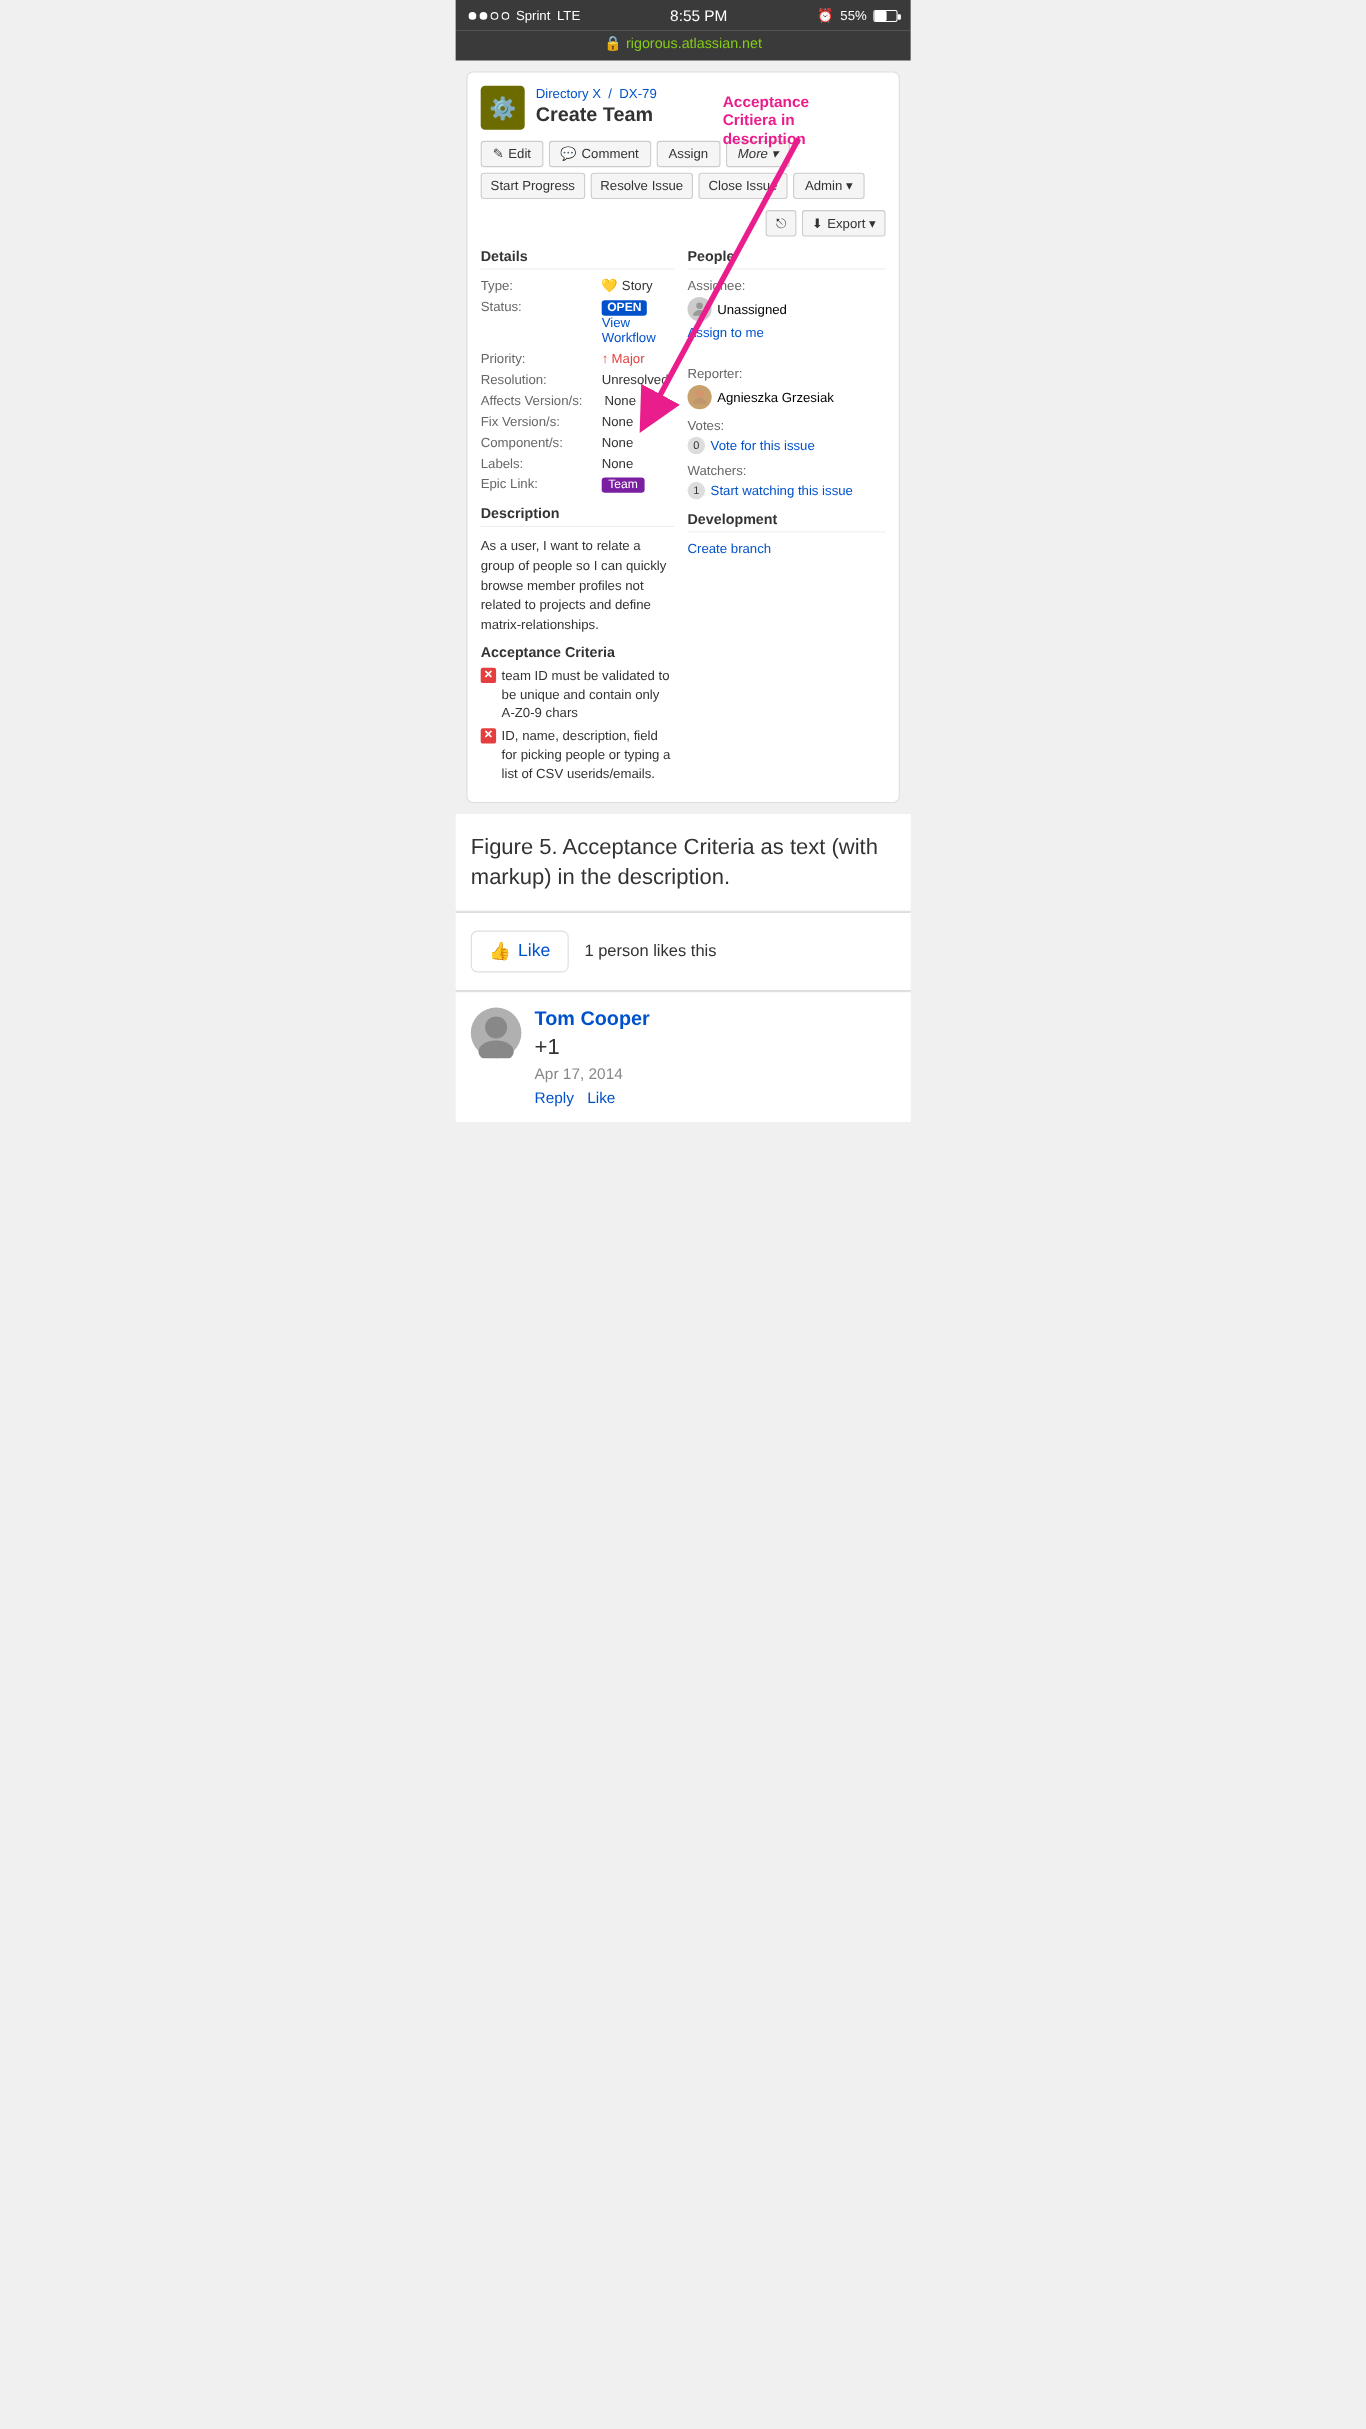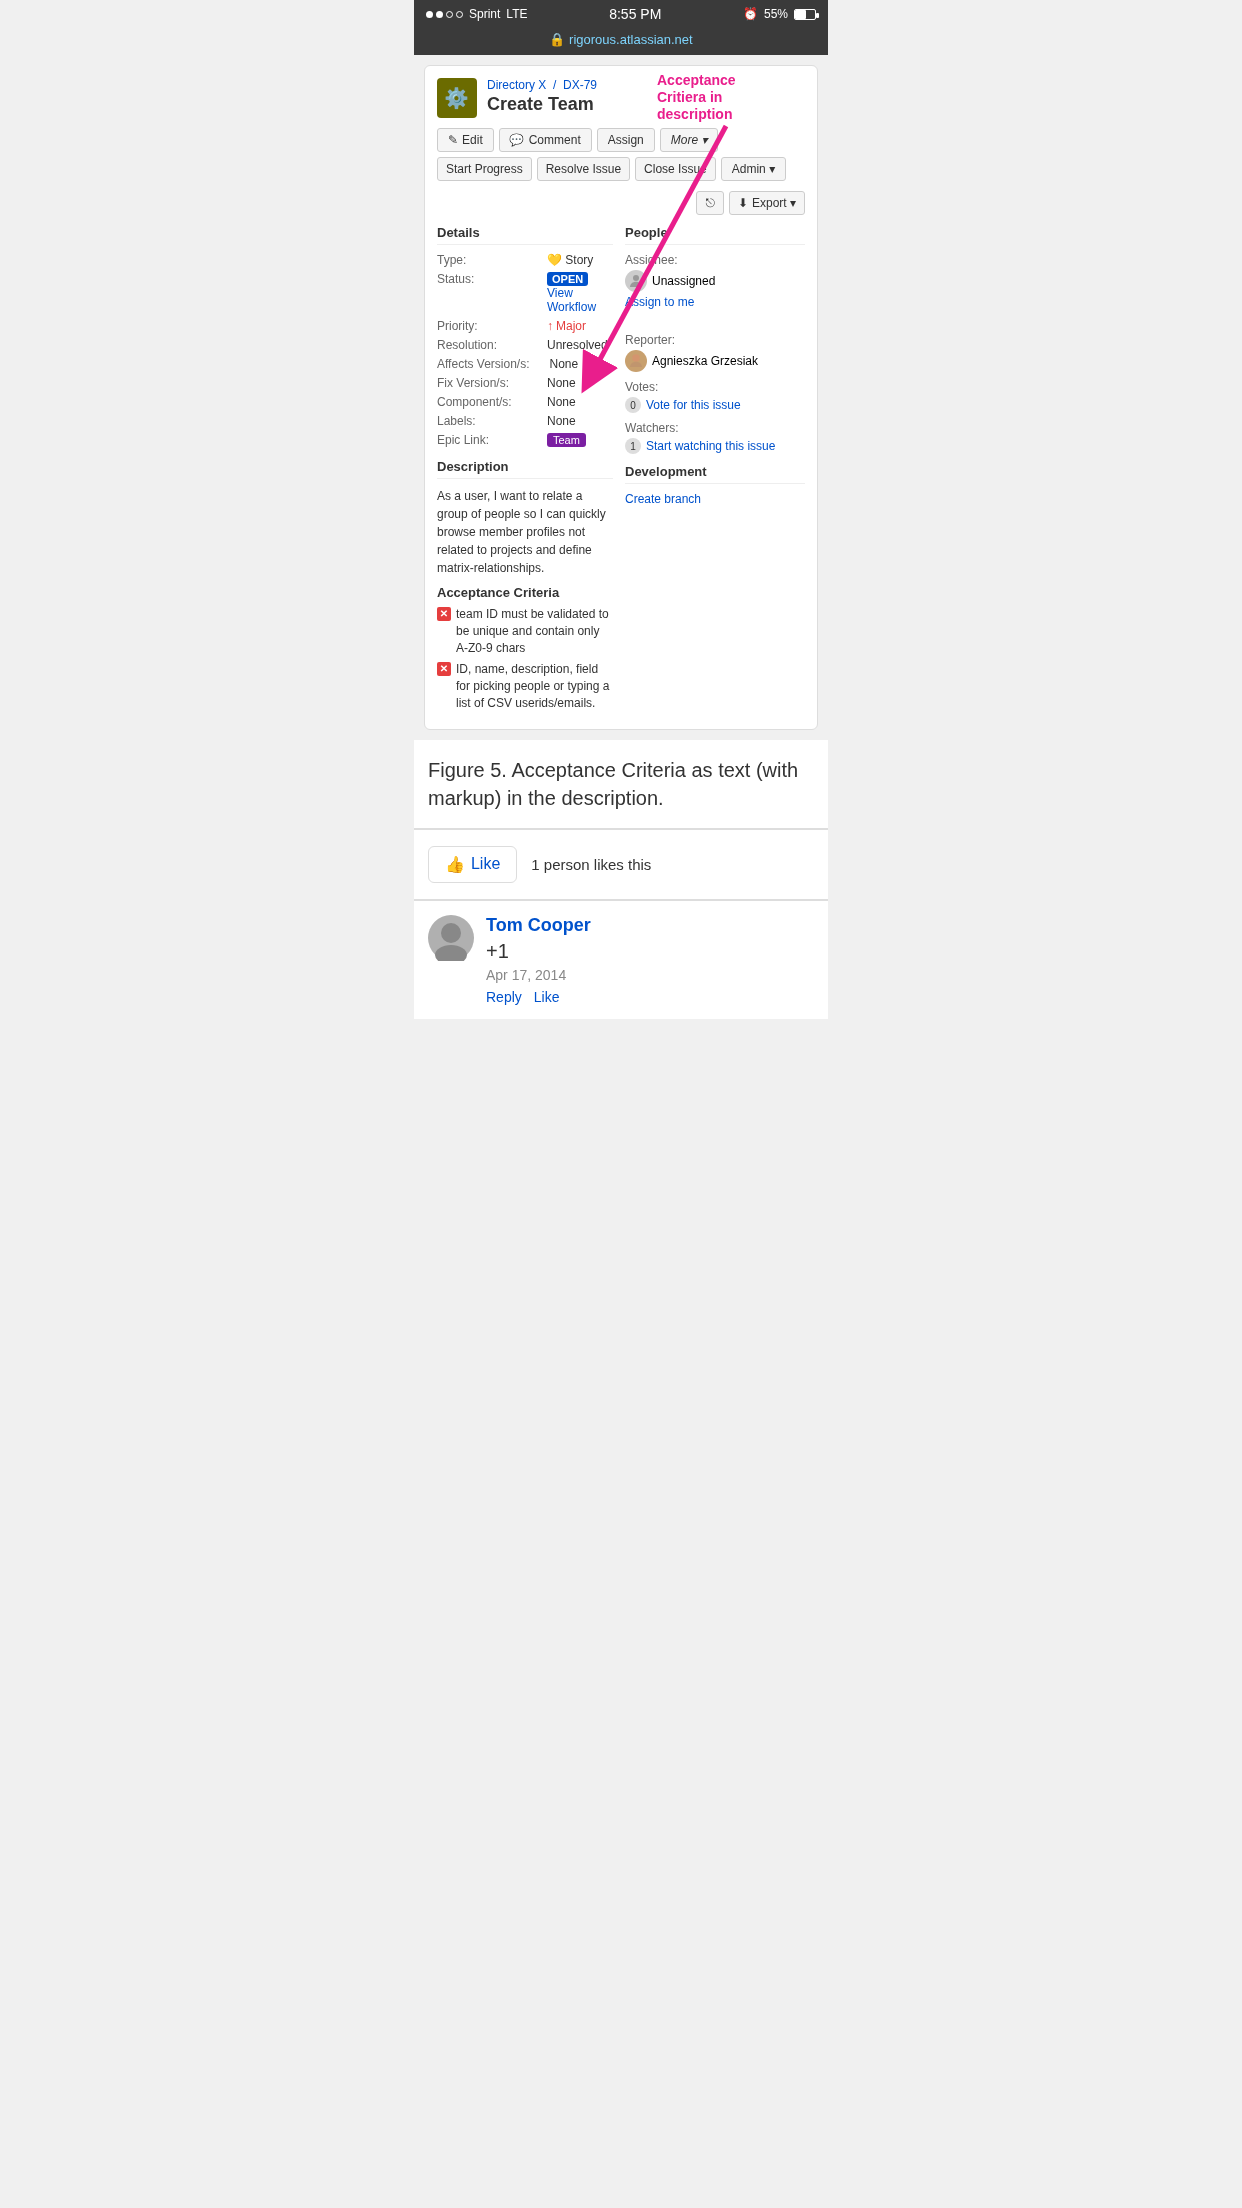--- a/index.html
+++ b/index.html
@@ -36,21 +36,21 @@
     .battery-fill { width: 55%; height: 100%; background: white; border-radius: 1px; }
 
     
     .url-bar {
       background: #3a3a3a;
       color: #ccc;
       text-align: center;
       padding: 4px 12px 8px;
       font-size: 13px;
     }
-    .url-bar span { color: #7dd3fc; }
+    .url-bar span { color: #84cc16; }
 
     
     .main-content {
       background: white;
       margin: 10px;
       border-radius: 6px;
       border: 1px solid #ddd;
       padding: 12px;
       overflow: hidden;
       position: relative;
@@ -71,21 +71,21 @@
       font-size: 20px;
       flex-shrink: 0;
     }
     .issue-title-block { flex: 1; }
     .breadcrumb { font-size: 12px; color: #0052cc; margin-bottom: 2px; }
     .issue-title { font-size: 18px; font-weight: 600; color: #333; }
 
     
     .annotation-label {
       position: absolute;
-      top: 6px;
+      top: 18px;
       right: 30px;
       color: #e91e8c;
       font-size: 16px;
       font-weight: 700;
       max-width: 160px;
       line-height: 1.2;
     }
 
     
     .action-buttons {

